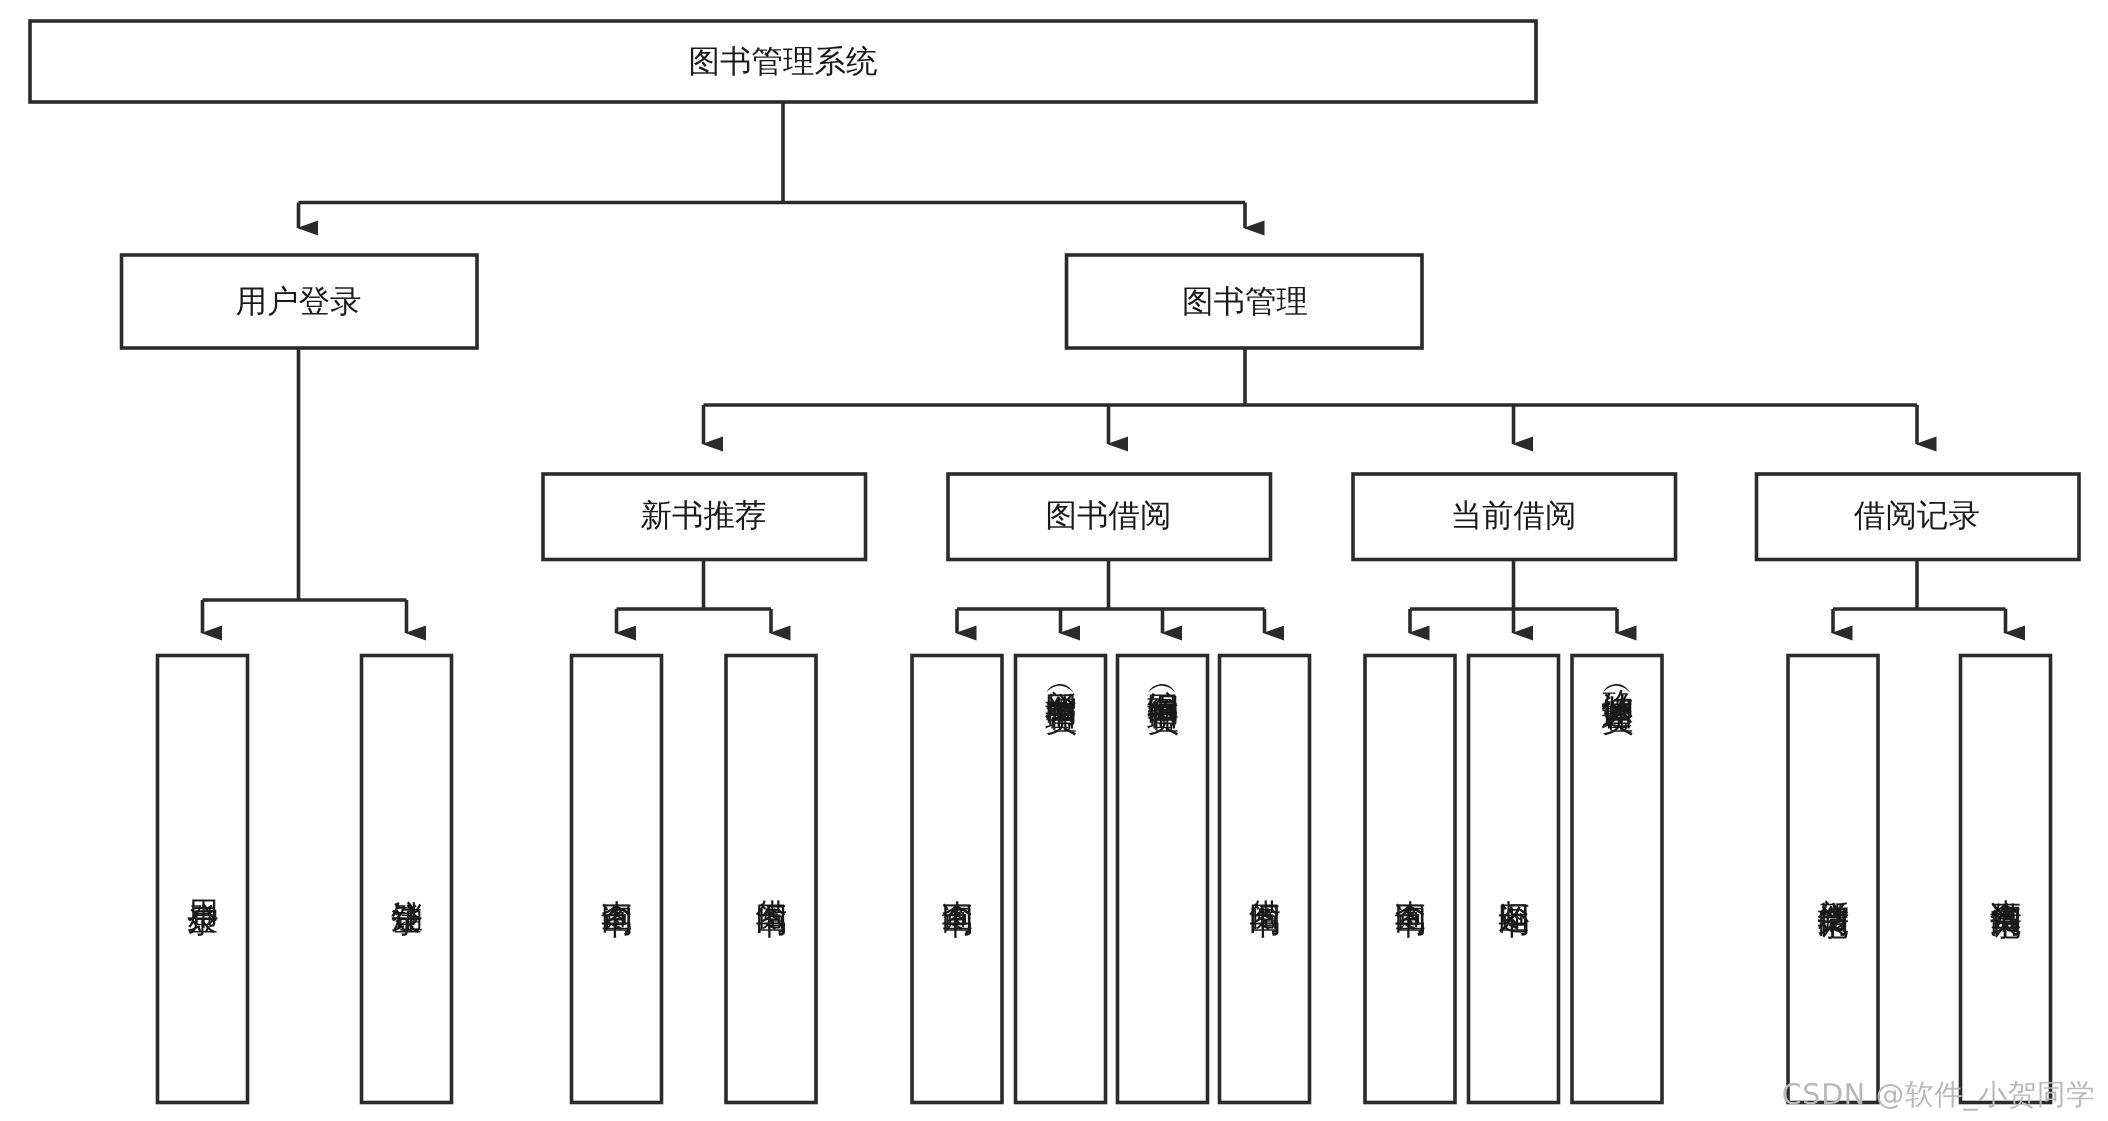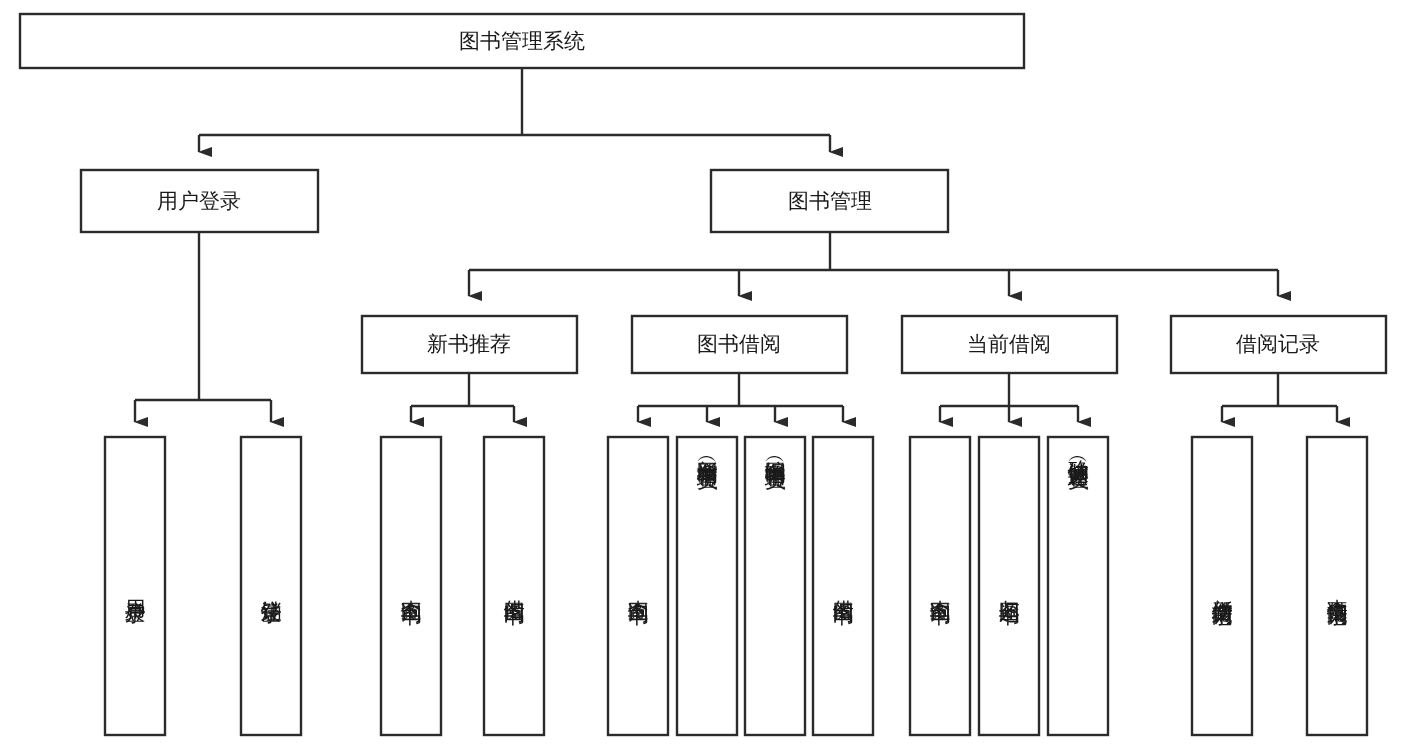--- a/index.html
+++ b/index.html
@@ -210,14 +210,15 @@
     <span class="node-label-v" style="margin-top:6px;">确认归还（管理员）</span>
   </div>
 
   <div class="node-label-v-wrap" style="left:1192px; top:437px; width:60px; height:298px;">
     <span class="node-label-v">新增借阅记录</span>
   </div>
   <div class="node-label-v-wrap" style="left:1307px; top:437px; width:60px; height:298px;">
     <span class="node-label-v">查询借阅记录</span>
   </div>
 
+  <div class="watermark">CSDN @软件_小贺同学</div>
 
 </div>
 
 </body></html>

